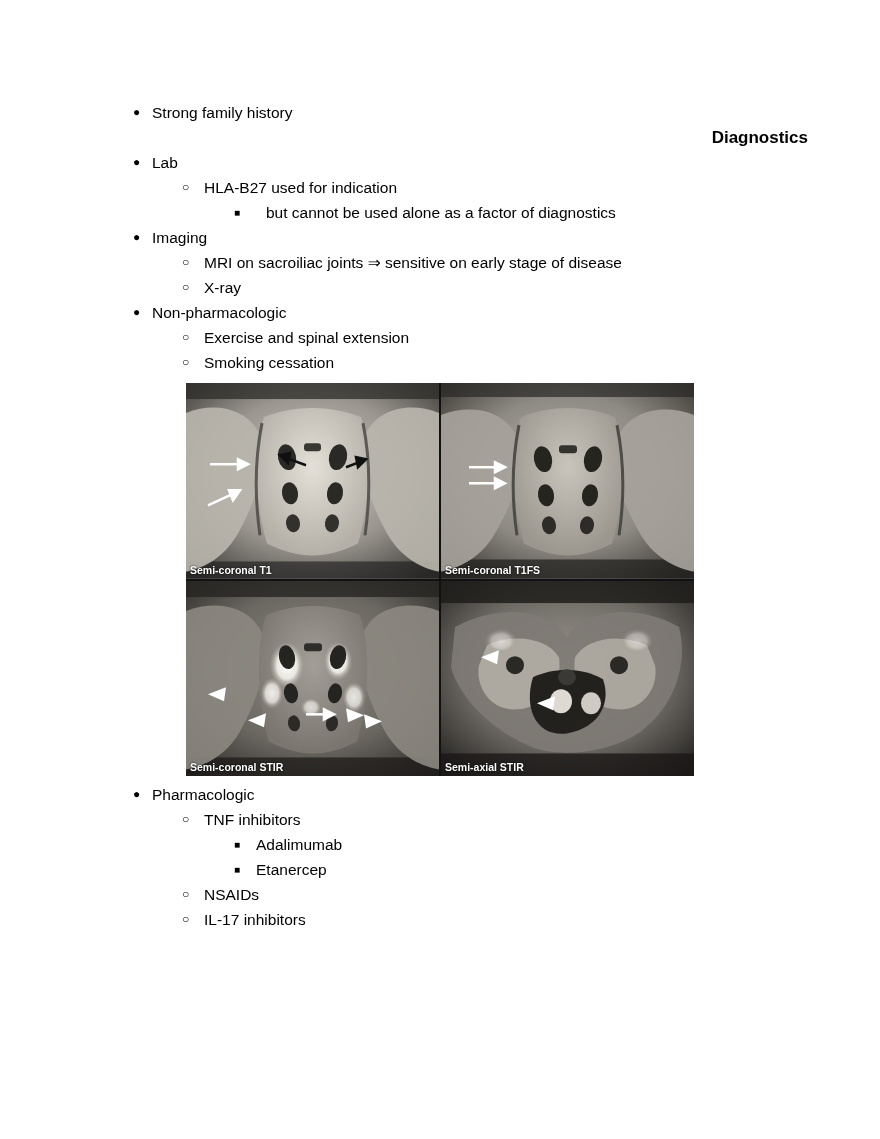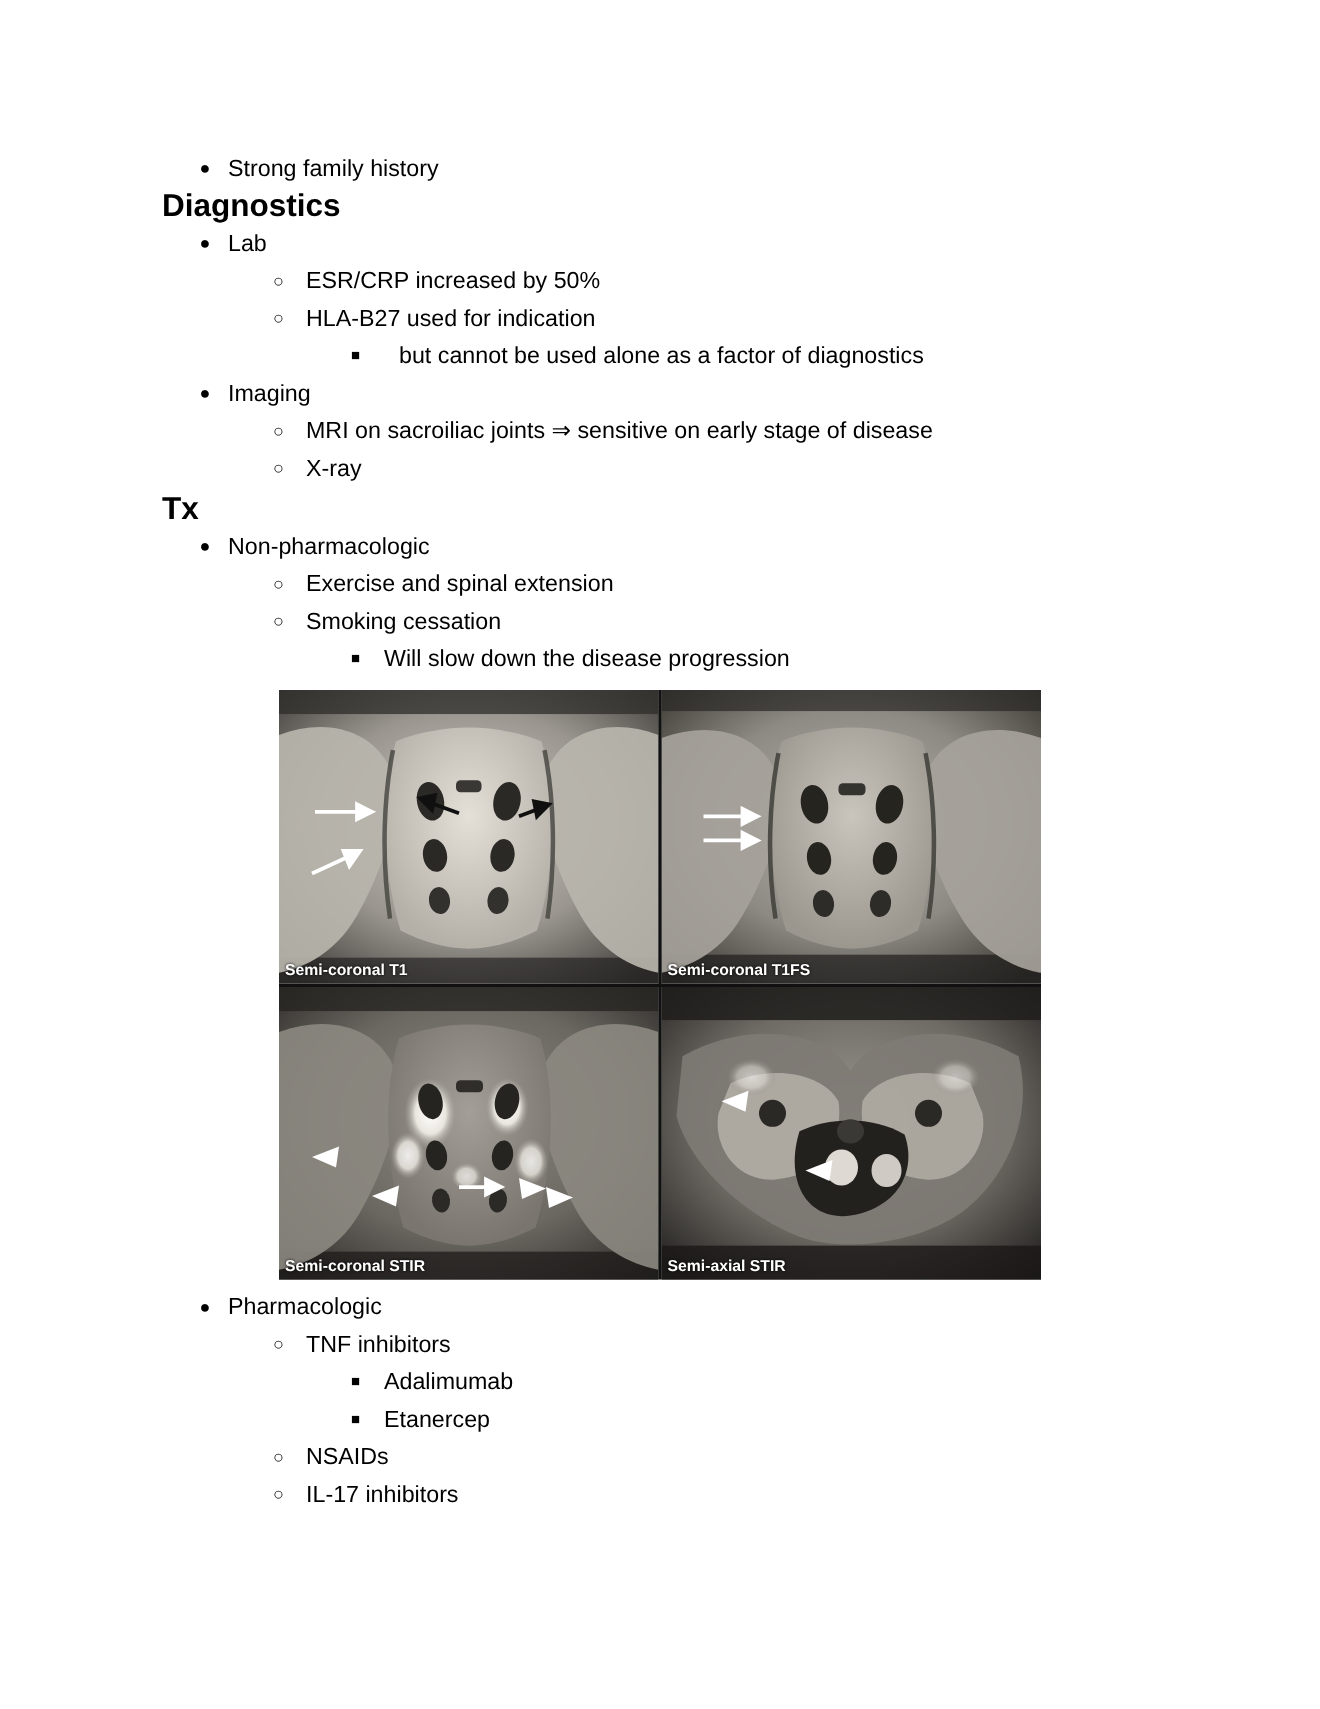--- a/index.html
+++ b/index.html
@@ -23,24 +23,25 @@
     padding: 0;
   }
   .content {
     position: absolute;
     left: 108px;
     top: 100px;
     width: 700px;
   }
   .heading {
     font-weight: bold;
-    font-size: 21px;
+    font-size: 17px;
     line-height: 25px;
     margin: 0;
     padding: 0;
+    text-align: right;
   }
   ul {
     list-style: none;
     margin: 0;
     padding: 0;
   }
   li {
     position: relative;
     font-size: 15.5px;
     line-height: 25px;
@@ -128,24 +129,20 @@
     </ul>
 
     <div class="heading">Diagnostics</div>
     <ul class="lvl1">
       <li>
         <span class="bullet bullet-disc"></span>
         <span class="txt">Lab</span>
         <ul class="lvl2">
           <li>
             <span class="bullet bullet-circle"></span>
-            <span class="txt">ESR/CRP increased by 50%</span>
-          </li>
-          <li>
-            <span class="bullet bullet-circle"></span>
             <span class="txt">HLA-B27 used for indication</span>
             <ul class="lvl3">
               <li>
                 <span class="bullet bullet-square"></span>
                 <span class="txt indent-extra">but cannot be used alone as a factor of diagnostics</span>
               </li>
             </ul>
           </li>
         </ul>
       </li>
@@ -158,37 +155,35 @@
             <span class="txt">MRI on sacroiliac joints  ⇒ sensitive on early stage of disease</span>
           </li>
           <li>
             <span class="bullet bullet-circle"></span>
             <span class="txt">X-ray</span>
           </li>
         </ul>
       </li>
     </ul>
 
-    <div class="heading tx-block">Tx</div>
     <ul class="lvl1">
       <li>
         <span class="bullet bullet-disc"></span>
         <span class="txt">Non-pharmacologic</span>
         <ul class="lvl2">
           <li>
             <span class="bullet bullet-circle"></span>
             <span class="txt">Exercise and spinal extension</span>
           </li>
           <li>
             <span class="bullet bullet-circle"></span>
             <span class="txt">Smoking cessation</span>
             <ul class="lvl3">
               <li>
                 <span class="bullet bullet-square"></span>
-                <span class="txt">Will slow down the disease progression</span>
               </li>
             </ul>
           </li>
         </ul>
       </li>
     </ul>
 
     <div class="figure">
       <div class="fig-grid">
 

